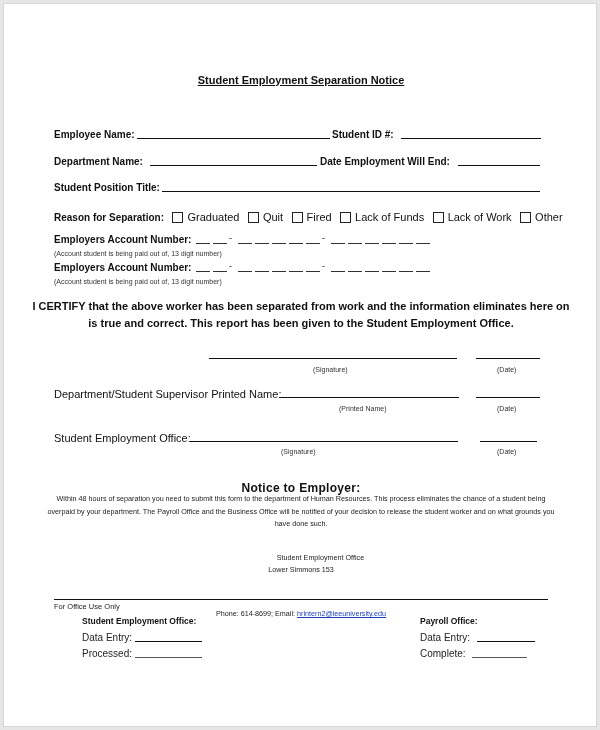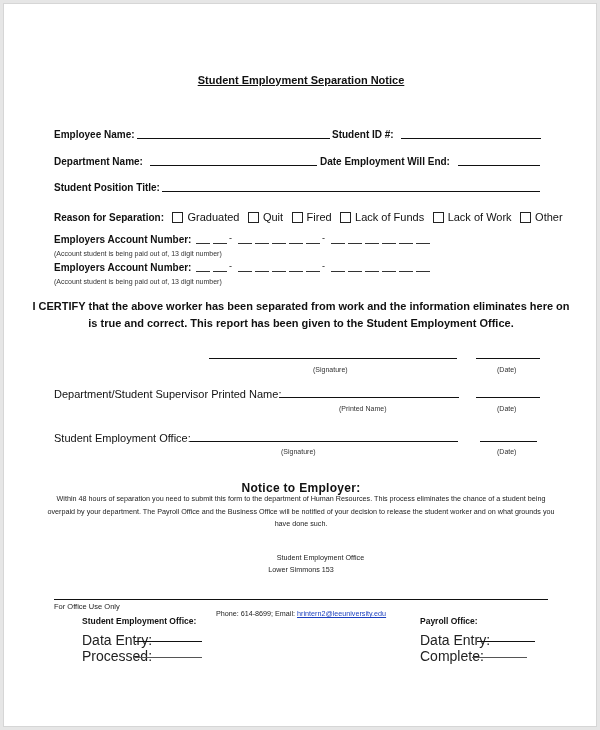--- a/index.html
+++ b/index.html
@@ -28,21 +28,21 @@
   .certify {
     left: 0; width: 594px; text-align: center; font-size: 11px; font-weight: bold; line-height: 17px;
   }
   .notice-title { left: 0; width: 594px; text-align: center; font-size: 12px; font-weight: bold; letter-spacing: 0.3px; }
   .notice-body { left: 40px; width: 514px; text-align: center; font-size: 7.2px; line-height: 12.5px; white-space: normal; color: #222; }
   .office-info { left: 0; width: 594px; text-align: center; font-size: 7.2px; color: #222; }
   .link { color: #1a3fbf; text-decoration: underline; }
   .rule-thick { position: absolute; left: 50px; width: 494px; height: 0; border-bottom: 1.5px solid #111; }
   .italic-small { font-size: 7.5px; color: #222; }
   .office-b { font-size: 8.5px; font-weight: bold; }
-  .office-l { font-size: 14px; color: #222; }
+  .office-l { font-size: 10px; color: #222; }
 </style>
 </head>
 <body>
 
 <div class="page">
 
   <div class="abs title">Student Employment Separation Notice</div>
 
   <span class="abs lbl-b" style="left:50px;top:125px;">Employee Name:</span>
   <div class="line" style="left:133px;top:134px;width:193px;"></div>

